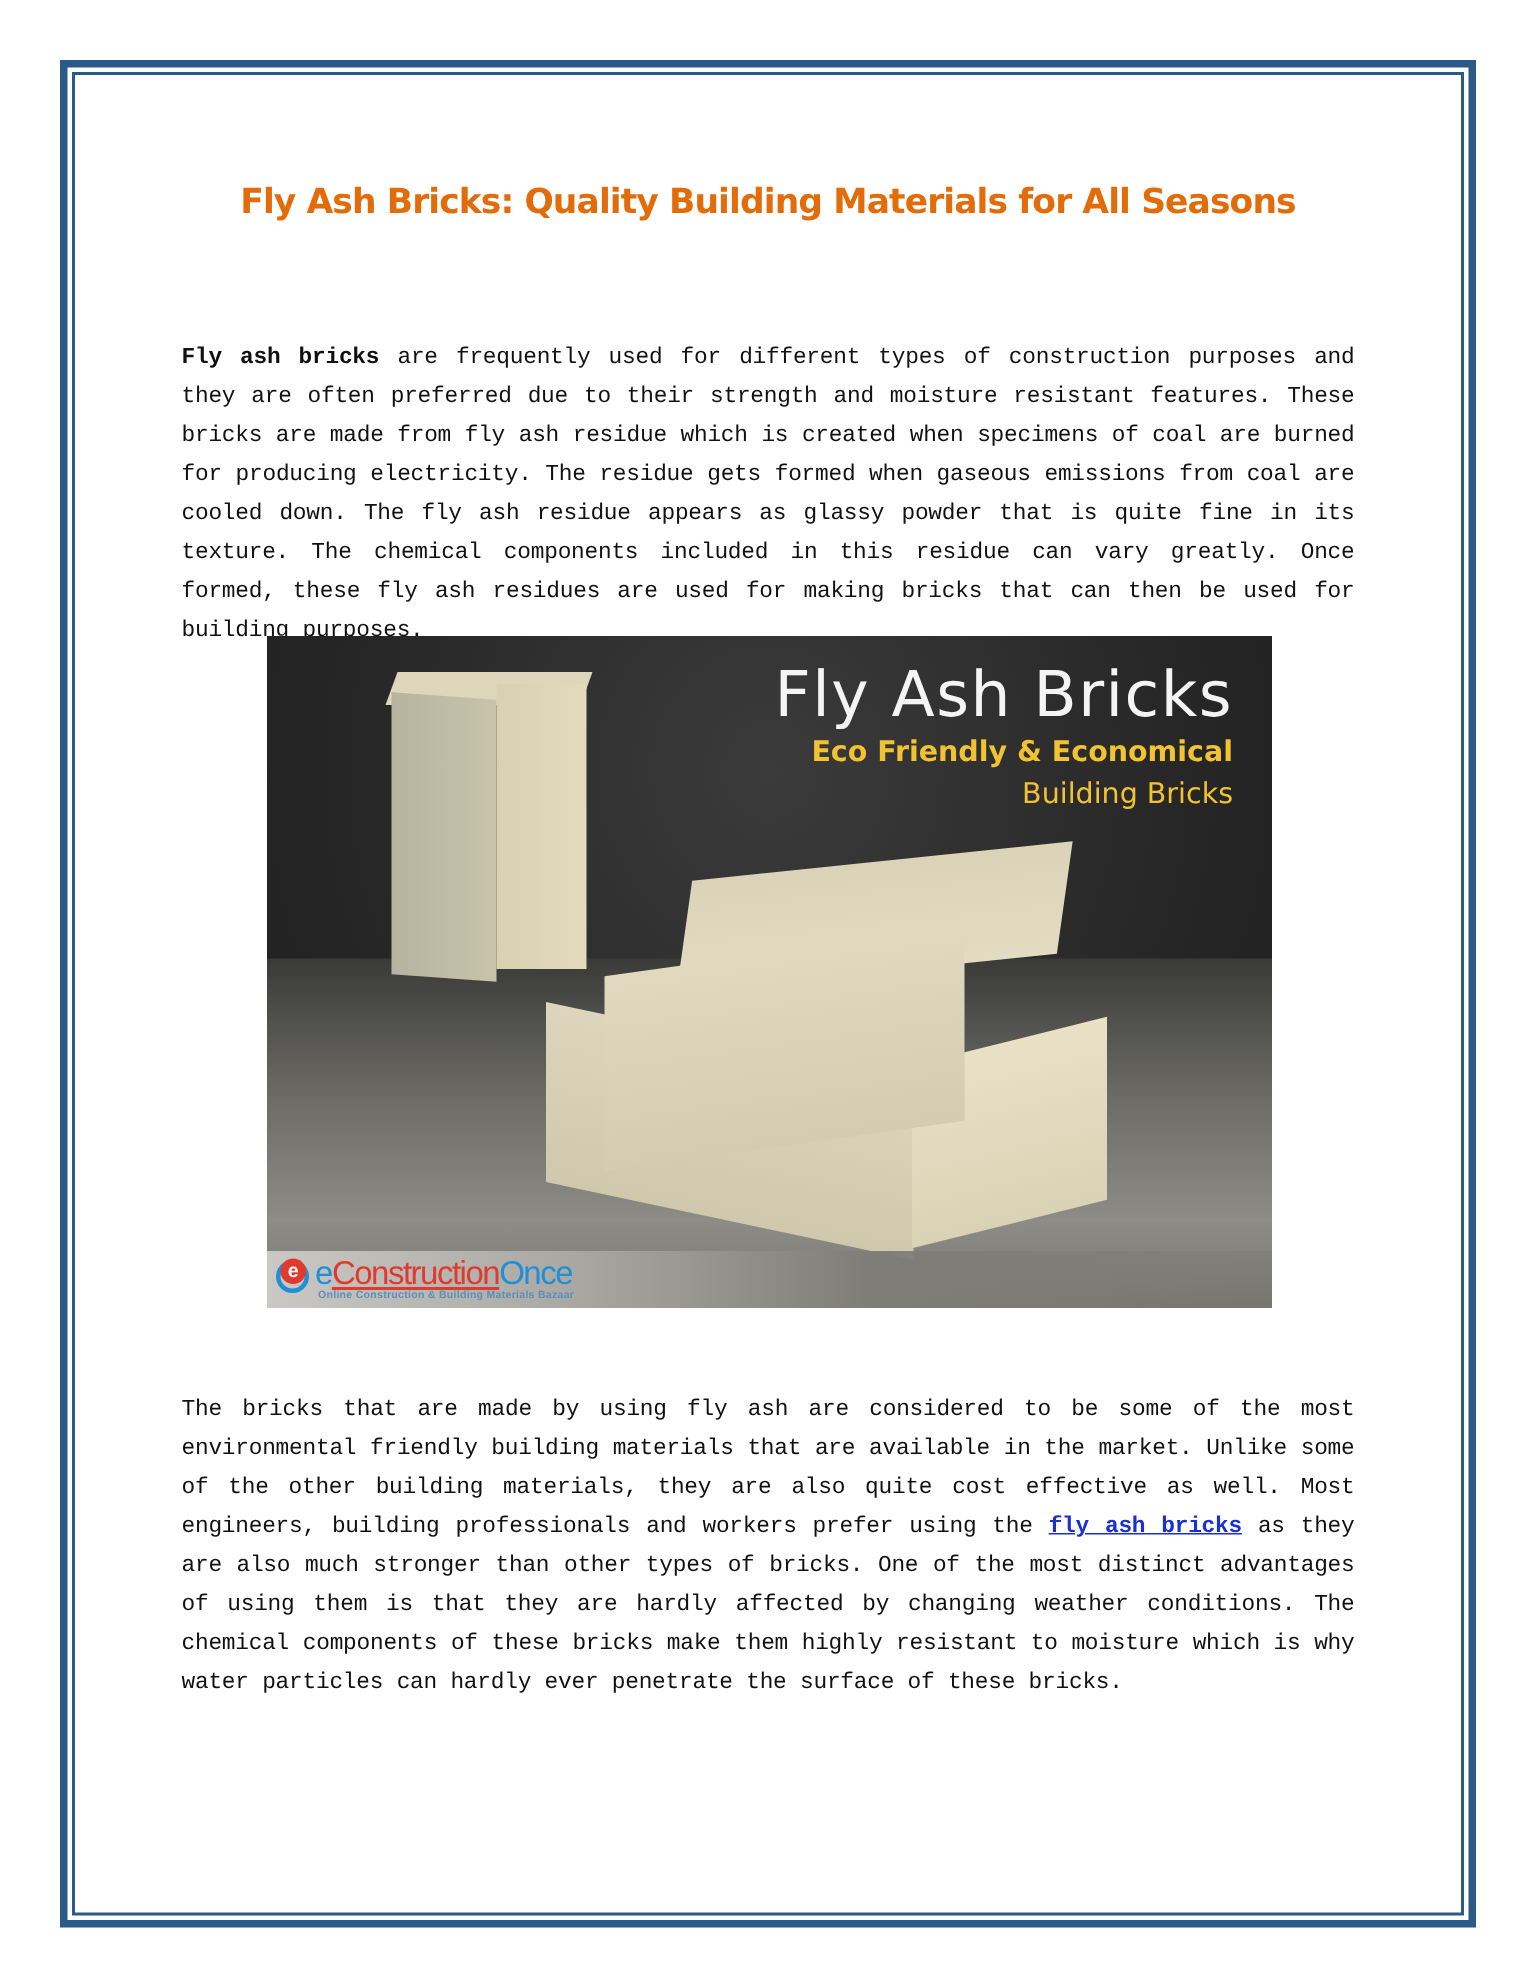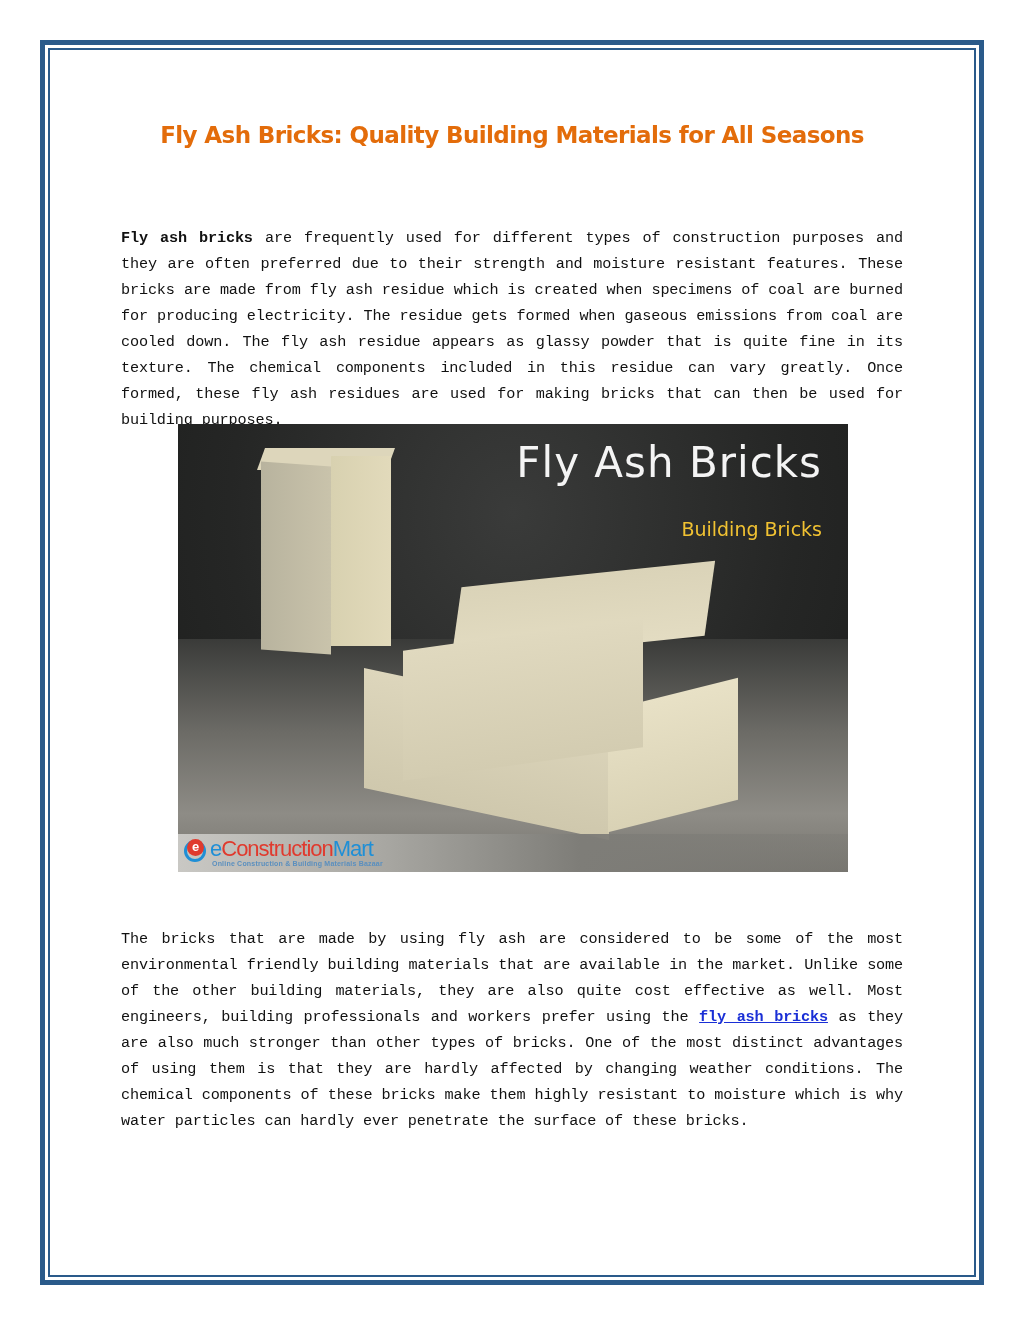--- a/index.html
+++ b/index.html
@@ -26,21 +26,21 @@
   .b-up-top { left: 280px; top: 150px; width: 250px; height: 75px; background: linear-gradient(180deg,#dad3b8,#e3dcc2); transform: skewX(-8deg) skewY(-6deg); }
   .hero-title { position: absolute; right: 26px; top: 14px; color: #ffffff; font-family: "DejaVu Sans", sans-serif; font-weight: 200; font-size: 42px; letter-spacing: 1px; -webkit-text-stroke: 0; opacity: 0.95; font-weight: normal; }
   .hero-sub1 { position: absolute; right: 26px; top: 66px; color: #f1c232; font-family: "DejaVu Sans", sans-serif; font-size: 19px; font-weight: bold; }
   .hero-sub2 { position: absolute; right: 26px; top: 94px; color: #f1c232; font-family: "DejaVu Sans", sans-serif; font-size: 19px; }
   .logo-band { position: absolute; left: 0; top: 410px; width: 670px; height: 38px;
     background: linear-gradient(90deg, #c9c8c4 0%, #a9a8a3 30%, #7e7d78 60%, rgba(120,119,114,0.3) 100%); }
   .logo-mark { position: absolute; left: 6px; top: 6px; width: 22px; height: 22px; border-radius: 50%; border: 3px solid #1f8fd6; box-sizing: border-box; }
   .logo-mark-e { position: absolute; left: 9px; top: 5px; width: 17px; height: 17px; border-radius: 50%; background: #e03a2e; color: #fff; font-size: 13px; font-weight: bold; text-align: center; line-height: 16px; font-family: "Liberation Sans", sans-serif; }
   .logo-text { position: absolute; left: 32px; top: 2px; font-family: "Liberation Sans", sans-serif; font-size: 22px; letter-spacing: -1px; }
   .logo-text .e { color: #1f8fd6; }
-  .logo-text .c { color: #e03a2e; }
+  .logo-text .c { color: #e03a2e; text-decoration: underline; }
   .logo-text .m { color: #1f8fd6; }
   .logo-tag { position: absolute; left: 34px; top: 26px; font-family: "Liberation Sans", sans-serif; font-size: 7px; font-weight: bold; color: #5a8fbf; letter-spacing: 0.2px; }
 </style>
 </head>
 <body>
 
 <div class="frame-outer"></div>
 <div class="frame-inner"></div>
 
 <h1 class="title" style="margin:0;">Fly Ash Bricks: Quality Building Materials for All Seasons</h1>
@@ -51,23 +51,24 @@
   <div class="floor"></div>
   <div class="brick b-tall-top"></div>
   <div class="brick b-tall-front"></div>
   <div class="brick b-tall-side"></div>
   <div class="brick b-low-front"></div>
   <div class="brick b-low-side"></div>
   <div class="brick b-up-top"></div>
   <div class="brick b-up-front"></div>
 
   <div class="hero-title">Fly Ash Bricks</div>
+  <div class="hero-sub1">Eco Friendly &amp; Economical</div>
   <div class="hero-sub2">Building Bricks</div>
 
   <div class="logo-band">
     <div class="logo-mark"></div>
     <div class="logo-mark-e">e</div>
-    <div class="logo-text"><span class="e">e</span><span class="c">Construction</span><span class="m">Mart</span></div>
+    <div class="logo-text"><span class="e">e</span><span class="c">Construction</span><span class="m">Once</span></div>
     <div class="logo-tag">Online Construction &amp; Building Materials Bazaar</div>
   </div>
 </div>
 
 <p class="para para2" style="margin:0;"><span>The bricks that are made by using fly ash are considered to be some of the most environmental friendly building materials that are available in the market. Unlike some of the other building materials, they are also quite cost effective as well. Most engineers, building professionals and workers prefer using the </span><a href="#">fly ash bricks</a><span> as they are also much stronger than other types of bricks. One of the most distinct advantages of using them is that they are hardly affected by changing weather conditions. The chemical components of these bricks make them highly resistant to moisture which is why water particles can hardly ever penetrate the surface of these bricks.</span></p>
 
 </body></html>

